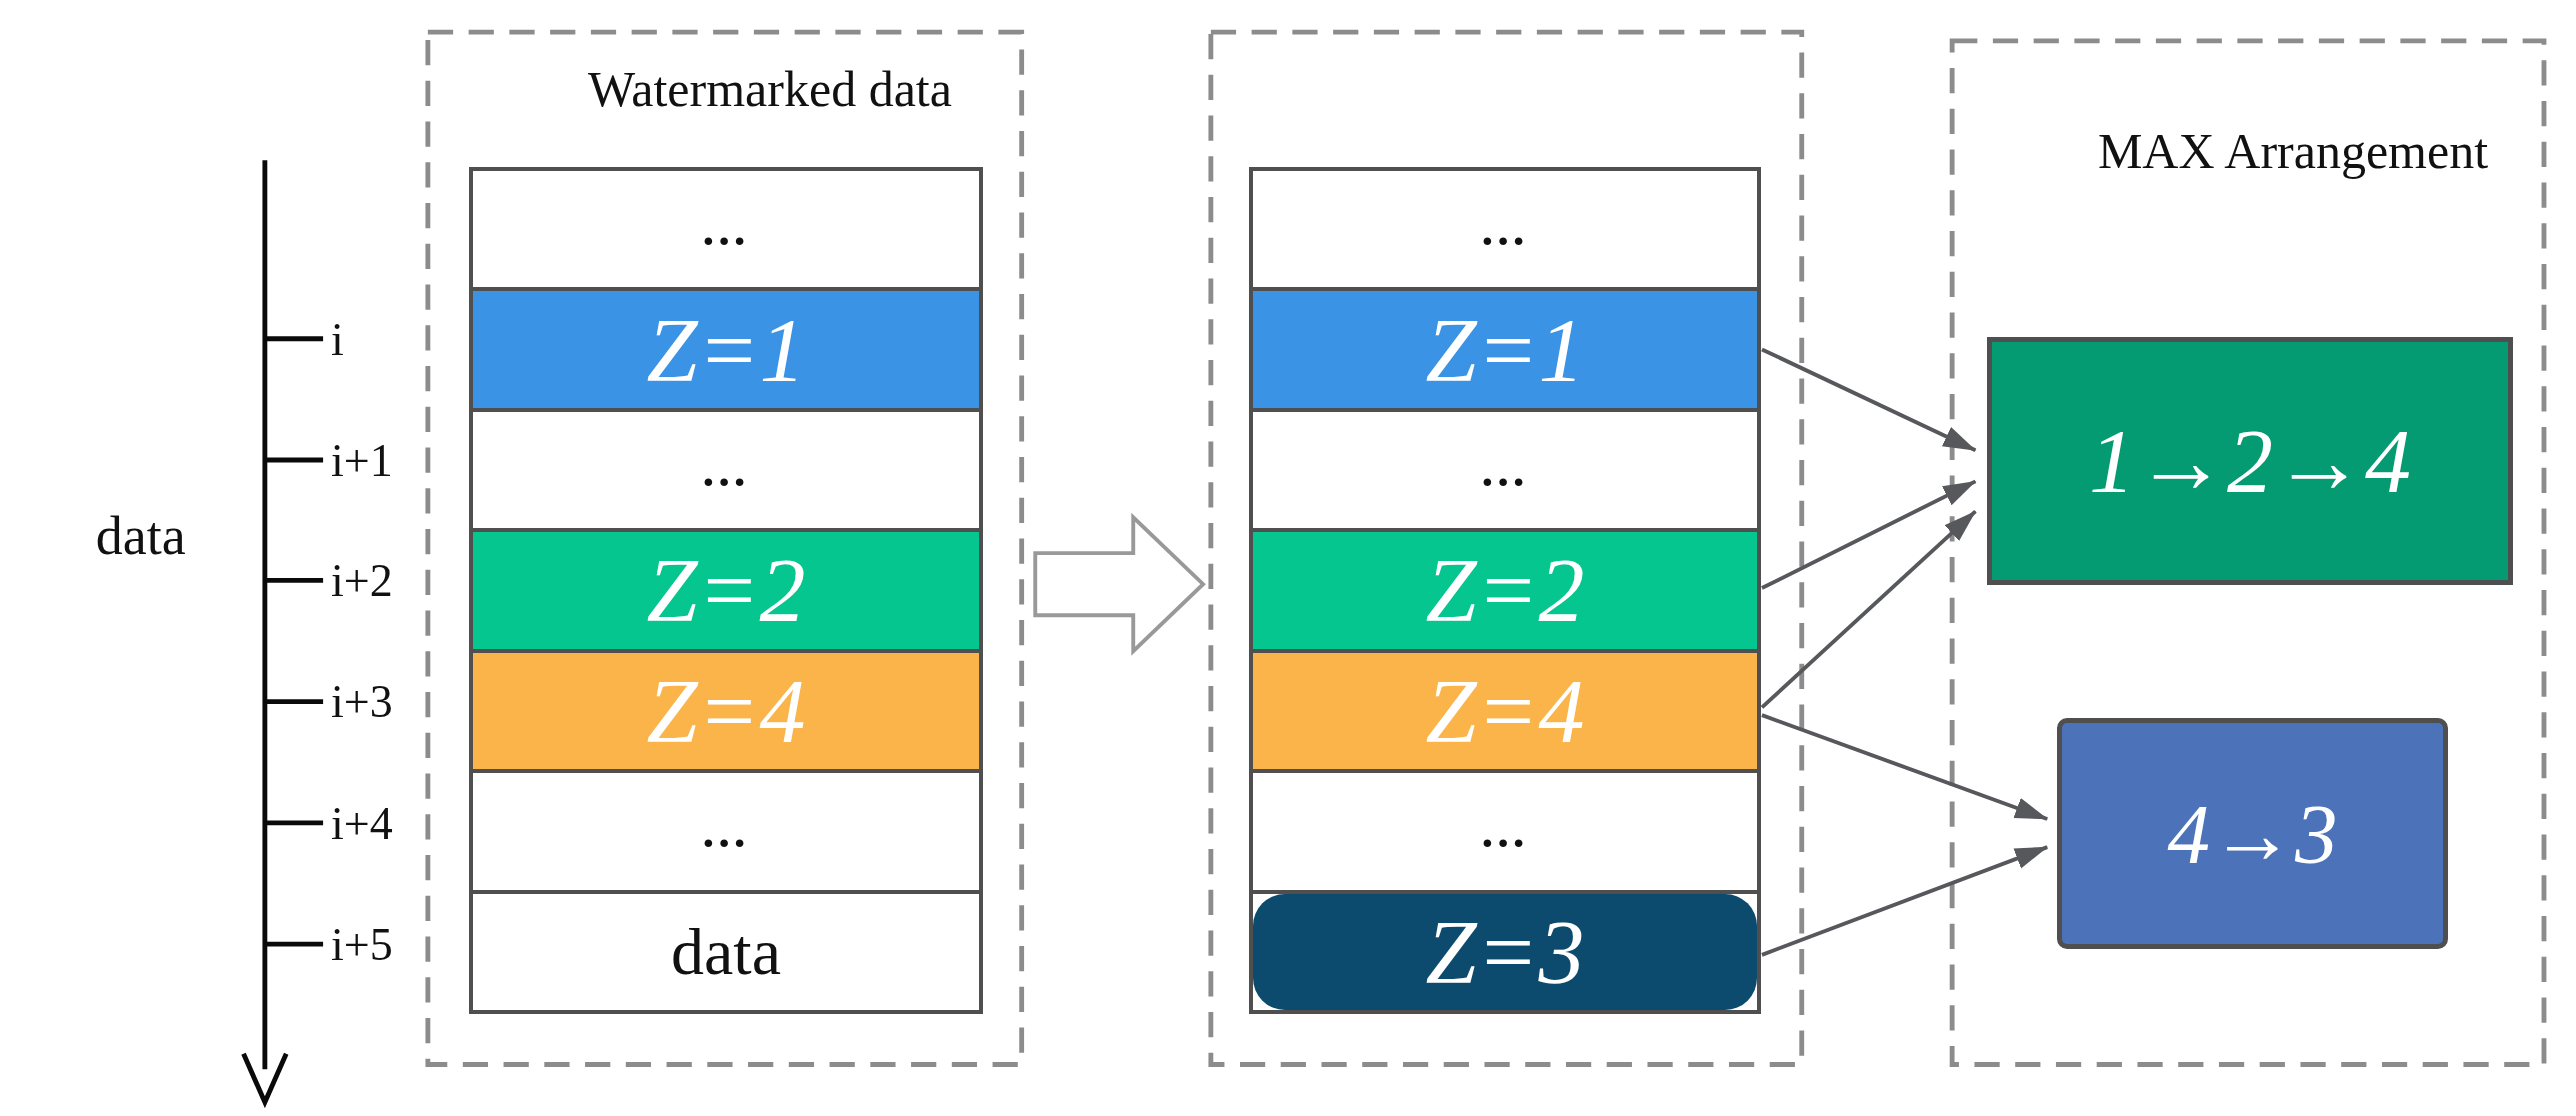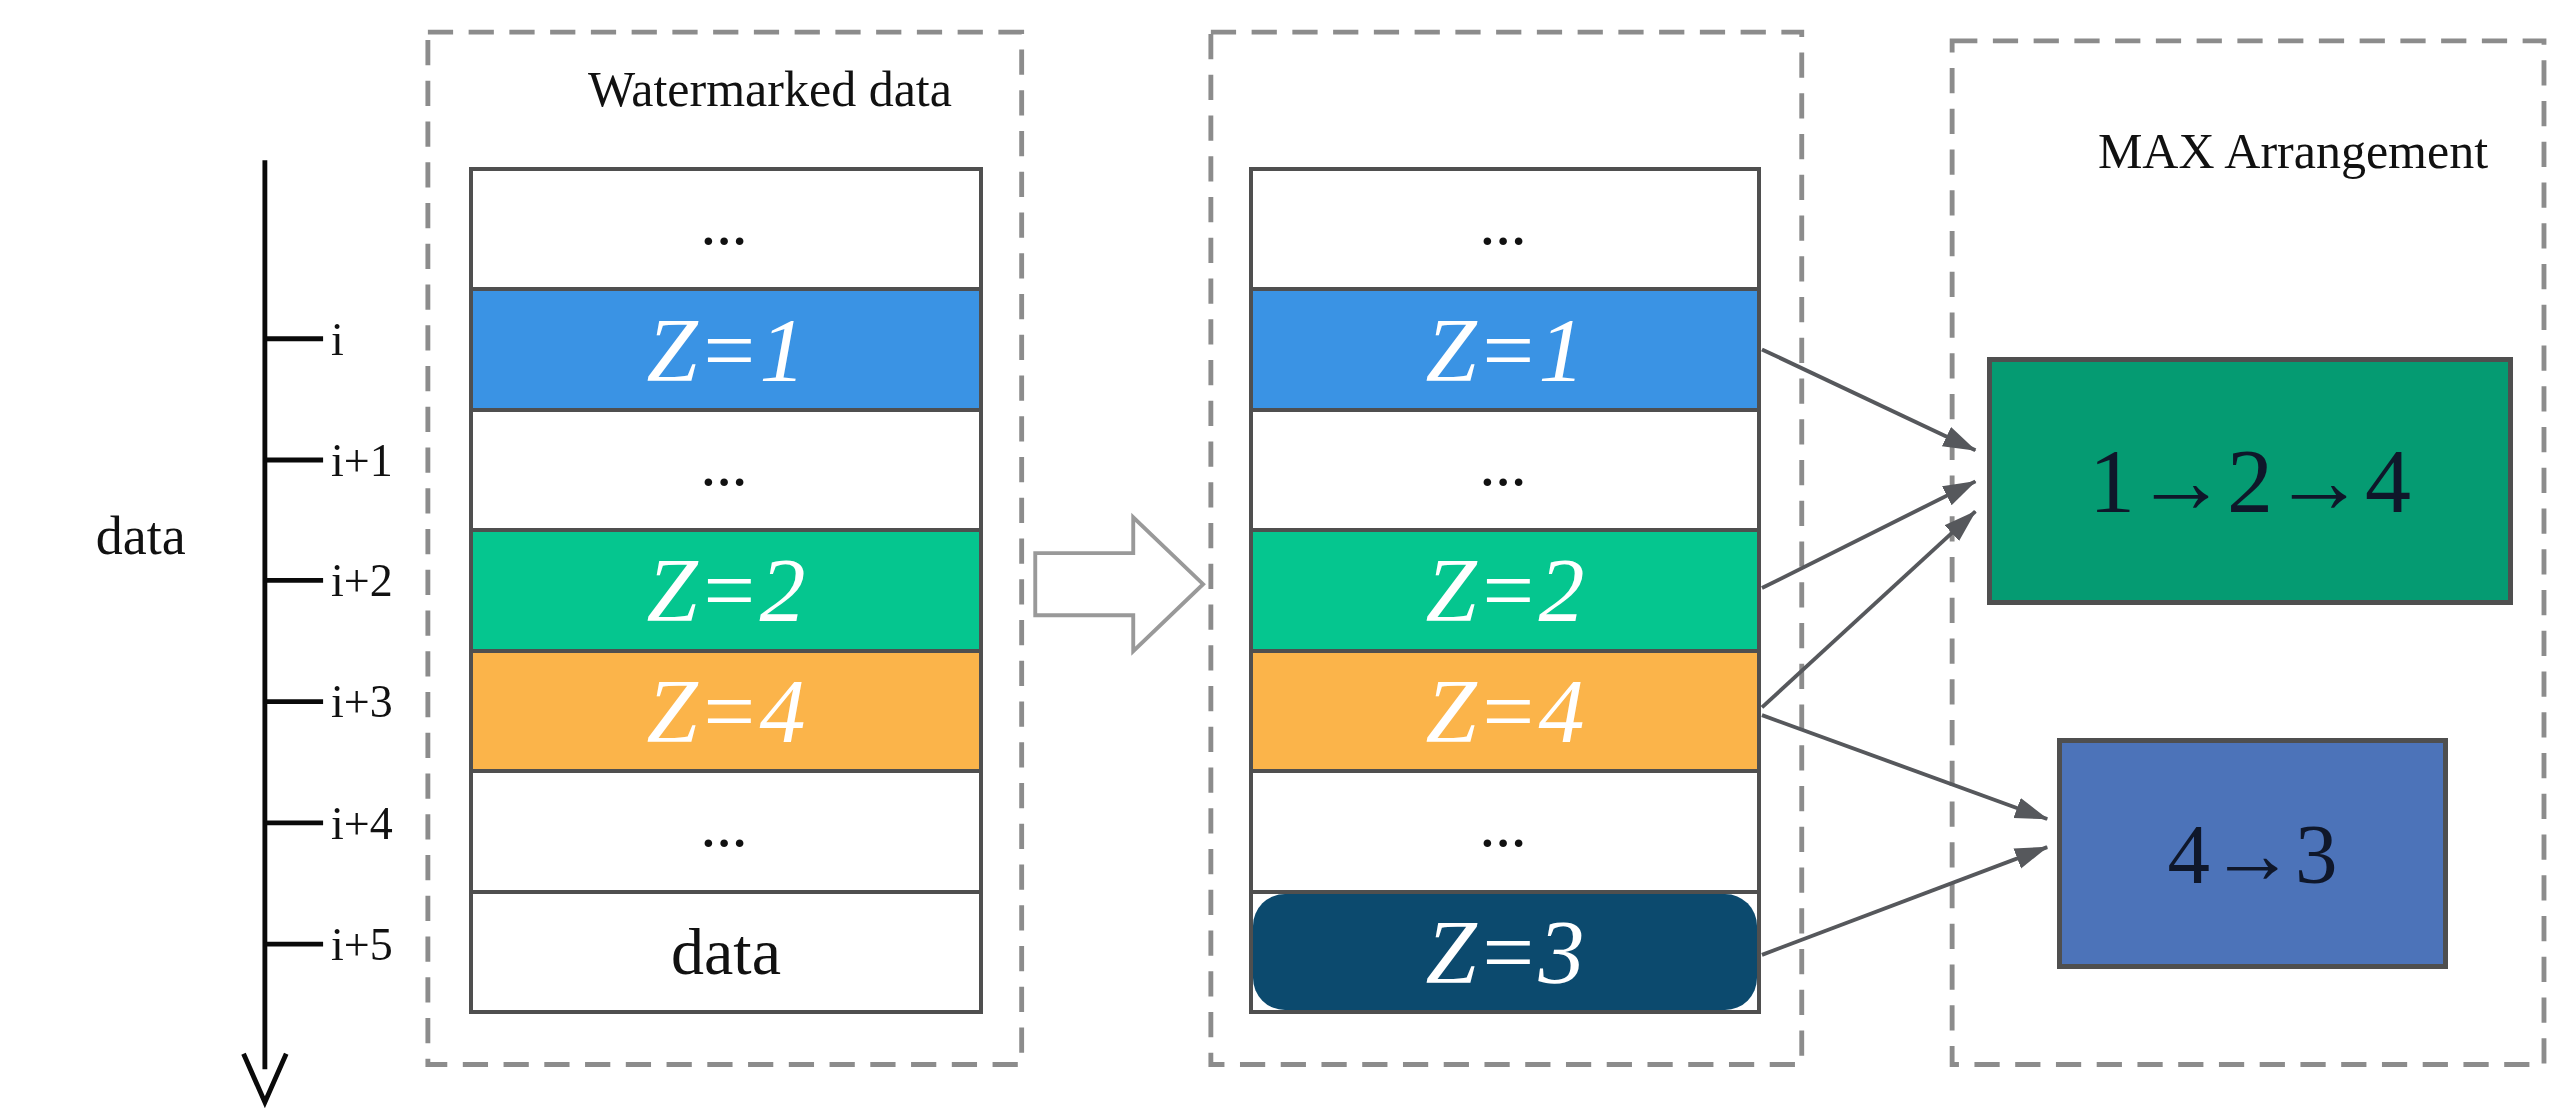--- a/index.html
+++ b/index.html
@@ -61,26 +61,26 @@
   .row.nullrow{
     font-size:66px;
   }
 
   
   .max-box{
     position:absolute;
     border:5.8px solid #4F4F4F;
     box-sizing:border-box;
     display:flex;align-items:center;justify-content:center;
-    color:#0f172a;
+    color:#ffffff;
+    font-style:italic;
     white-space:nowrap;
-    margin-top:20px;
   }
   .max-box-a{font-size:92px;}
-  .max-box-b{font-size:85px;}
+  .max-box-b{font-size:85px;border-radius:10px;}
 </style>
 </head>
 <body>
 
 <div id="canvas">
 
   <svg width="2576" height="1117" viewBox="0 0 2655 1151">
     <defs>
       <marker id="ah" markerUnits="userSpaceOnUse" markerWidth="38" markerHeight="26" refX="33" refY="11" orient="auto">
         <path d="M0,0 L34,11 L0,22 Z" fill="#56585C"></path>

